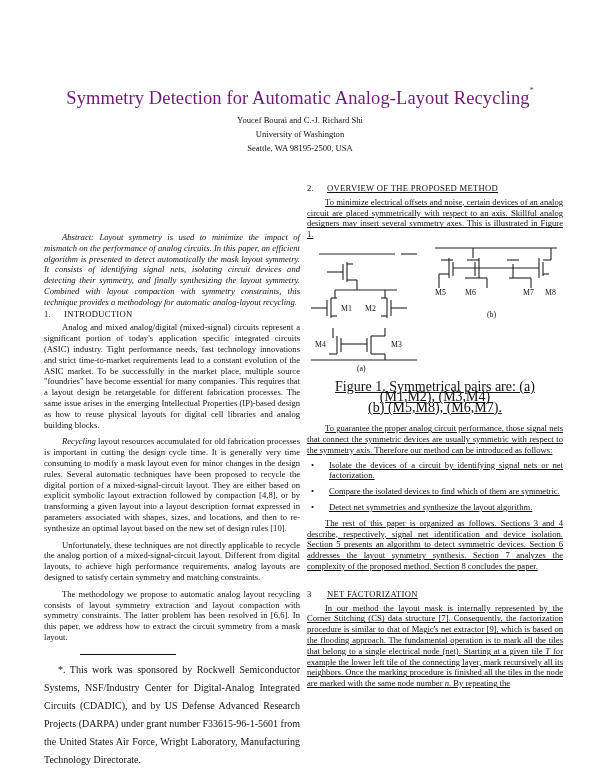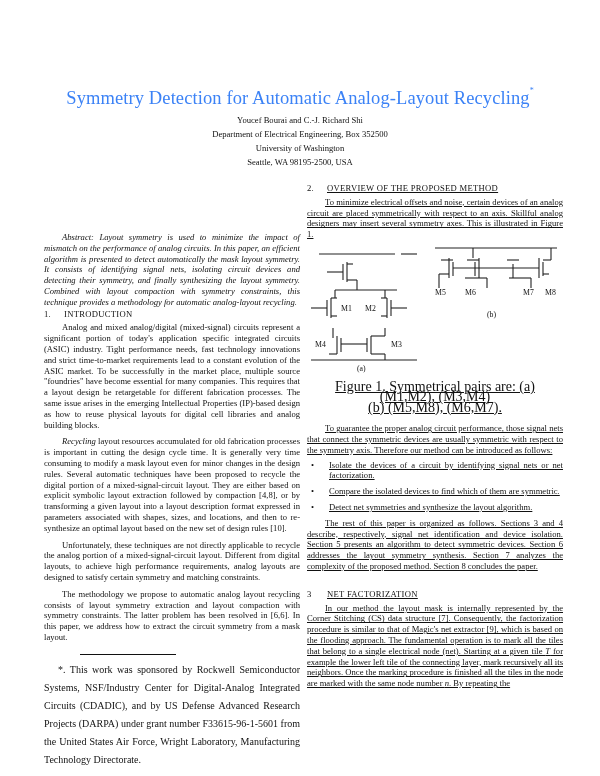--- a/index.html
+++ b/index.html
@@ -1,19 +1,19 @@
 <!DOCTYPE html>
 <html><head>
 <meta charset="utf-8">
 <style>
   html, body { margin:0; padding:0; background:#fff; }
   body { width:600px; height:776px; position:relative; overflow:hidden;
          font-family:"Liberation Serif","DejaVu Serif",serif; color:#111; }
   .title { position:absolute; top:88px; left:0; width:600px; text-align:center;
-           font-size:18.5px; letter-spacing:0.1px; color:#3b82f6; }
+           font-size:18.5px; letter-spacing:0.1px; color:#701a75; }
   .title sup { font-size:8px; vertical-align:top; position:relative; top:-2px; }
   .authors { position:absolute; top:113px; left:300px; width:340px; margin-left:-170px;
              text-align:center; font-size:8.6px; line-height:14px; }
   .col { position:absolute; width:256px; font-size:8.6px; line-height:10.8px; text-align:justify; }
   .col-left { left:44px; top:184px;margin-top:48px; }
   .col-right { left:307px; top:182px;text-decoration:underline; }
   p { margin:0; }
   .indent { text-indent:18px; }
   .abstract { font-style:italic; }
   .abstract b { font-style:italic; font-weight:normal; }
@@ -34,21 +34,20 @@
 <body>
 
 <div>
 
   <div class="title">
     <span>Symmetry Detection for Automatic Analog-Layout Recycling</span><sup>*</sup>
   </div>
 
   <div class="authors">
     <div>Youcef Bourai and C.-J. Richard Shi</div>
-    <div>Department of Electrical Engineering, Box 352500</div>
     <div>University of Washington</div>
     <div>Seattle, WA 98195-2500, USA</div>
   </div>
 
   <div class="col col-left">
     <p class="indent abstract"><b>Abstract:</b><span> Layout symmetry is used to minimize the impact of mismatch on the performance of analog circuits. In this paper, an efficient algorithm is presented to detect automatically the mask layout symmetry. It consists of identifying signal nets, isolating circuit devices and detecting their symmetry, and finally synthesizing the layout symmetry. Combined with layout compaction with symmetry constraints, this technique provides a methodology for automatic analog-layout recycling.</span></p>
 
     <div class="h"><span class="num">1.</span><span>INTRODUCTION</span></div>
 
     <p class="indent">Analog and mixed analog/digital (mixed-signal) circuits represent a significant portion of today's application specific integrated circuits (ASIC) industry. Tight performance needs, fast technology innovations and strict time-to-market requirements lead to a constant evolution of the ASIC market. To be successfully in the market place, multiple source "foundries" have become essential for many companies. This requires that a layout design be retargetable for different fabrication processes. The same issue arises in the emerging Intellectual Properties (IP)-based design as how to reuse physical layouts for digital cell libraries and analog building blocks.</p>

